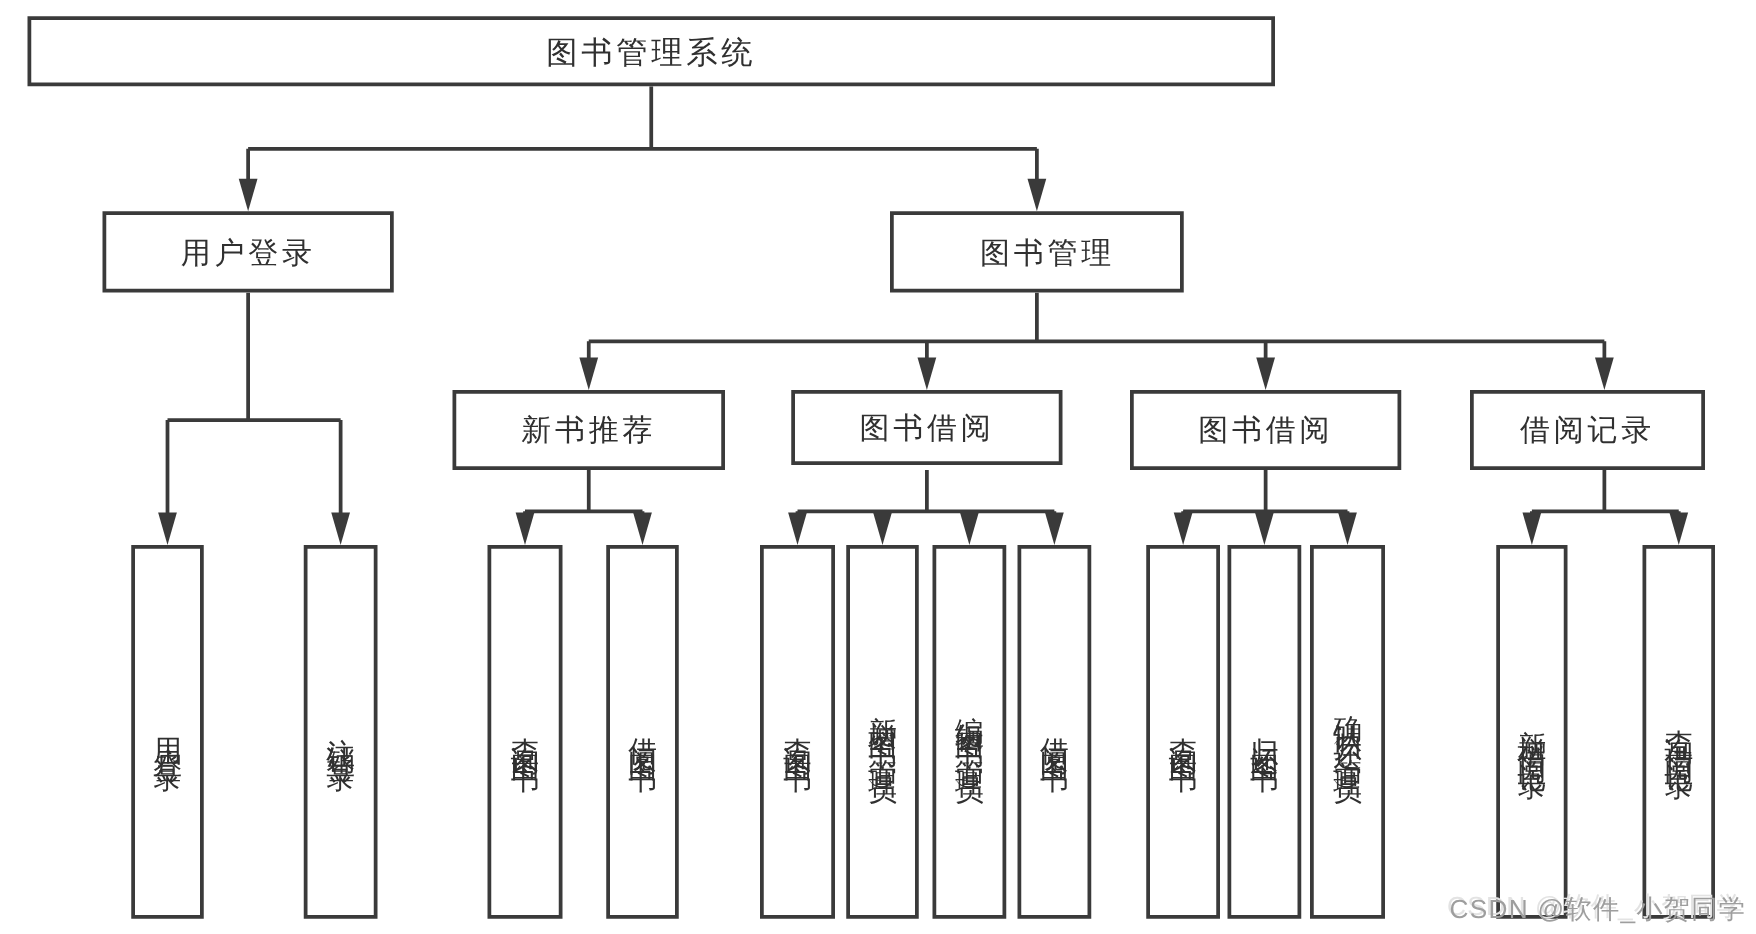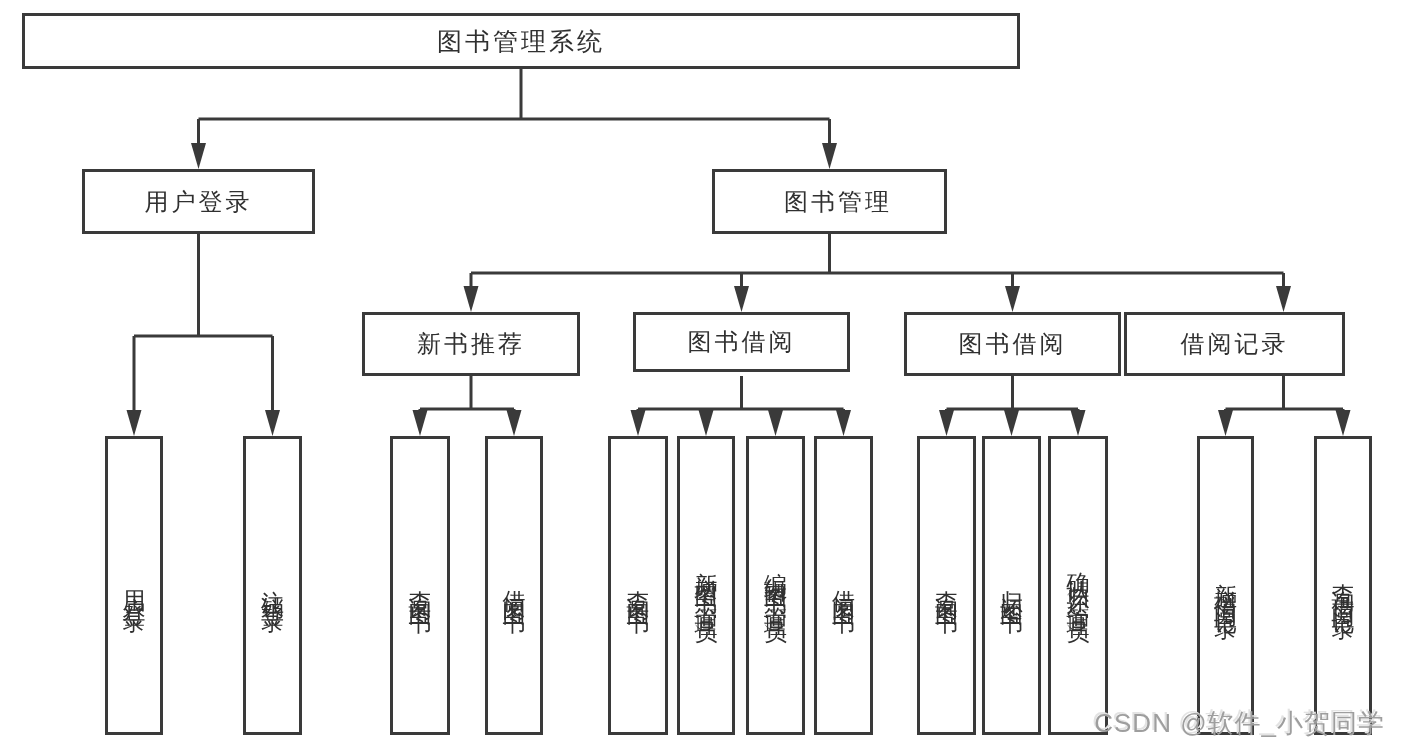--- a/index.html
+++ b/index.html
@@ -29,39 +29,39 @@
     letter-spacing:7px;
     line-height:1;
   }
   
   #n-root    { left:22px;   top:13px;  width:998px; height:56px; }
   #n-login   { left:82px;   top:169px; width:233px; height:65px; }
   #n-mgmt    { left:712px;  top:169px; width:235px; height:65px;padding-left:17px; }
   #n-rec     { left:362px;  top:312px; width:218px; height:64px; }
   #n-borrow  { left:633px;  top:312px; width:217px; height:60px; }
   #n-current { left:904px;  top:312px; width:217px; height:64px; }
-  #n-history { left:1124px; top:312px; width:221px; height:64px; }
+  #n-history { left:1176px; top:312px; width:188px; height:64px; }
   .leaf { top:436px; height:299px; }
   #l1  { left:105px;  width:58px; }
   #l2  { left:243px;  width:59px; }
   #l3  { left:390px;  width:60px; }
   #l4  { left:485px;  width:58px; }
   #l5  { left:608px;  width:60px; }
   #l6  { left:677px;  width:58px; }
   #l7  { left:746px;  width:59px; }
   #l8  { left:814px;  width:59px; }
   #l9  { left:917px;  width:59px; }
   #l10 { left:982px;  width:59px; }
   #l11 { left:1048px; width:60px; }
   #l12 { left:1197px; width:57px; }
   #l13 { left:1314px; width:58px; }
   .watermark {
     position:absolute;
-    right:20px; bottom:6px;
-    font-size:26px;
+    right:8px; bottom:6px;
+    font-size:21px;
     letter-spacing:1px;
     color:#9e9e9e;
     text-shadow:-2px -2px 0 #e3e3e3;
     white-space:nowrap;
   }
 </style>
 </head>
 <body>
 
 <div class="canvas">

